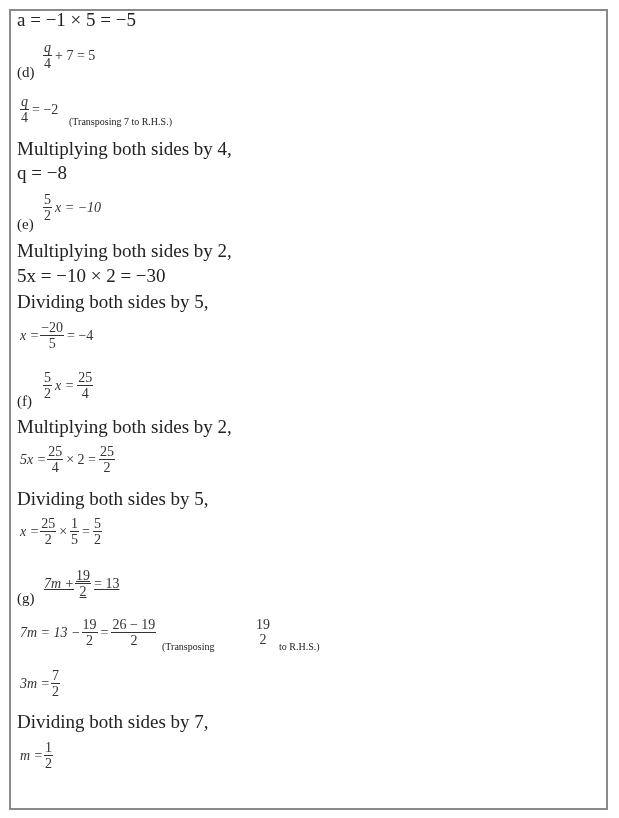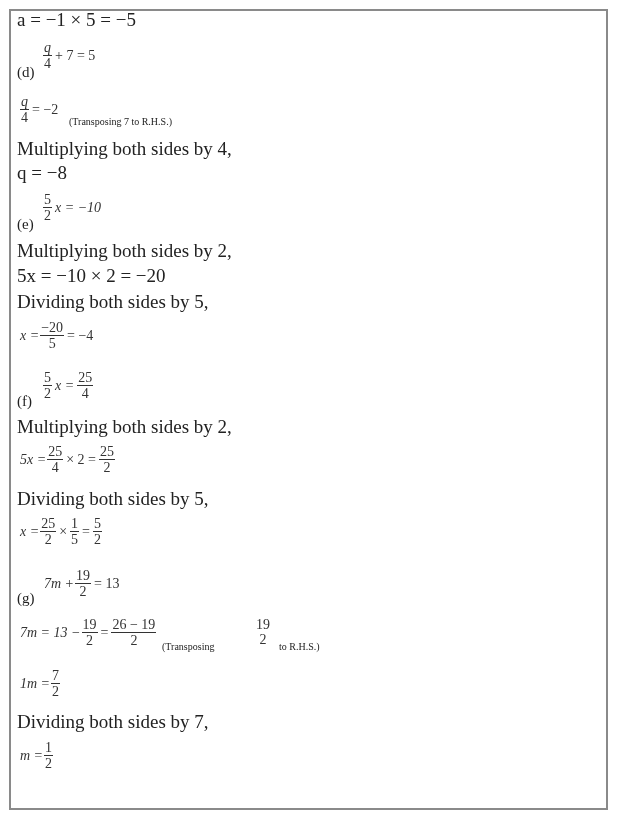--- a/index.html
+++ b/index.html
@@ -50,21 +50,21 @@
 <div class="eq" style="left:42px; top:192px;">
   <span class="frac">
     <span class="num">5</span>
     <span class="den">2</span>
   </span>
   <span class="op it">x = −10</span>
 </div>
 <div class="lbl" style="left:17px; top:215px;">(e)</div>
 
 <div class="line" style="top:242px;">Multiplying both sides by 2,</div>
-<div class="line" style="top:267px;">5x = −10 × 2 = −20</div>
+<div class="line" style="top:267px;">5x = −10 × 2 = −30</div>
 <div class="line" style="top:293px;">Dividing both sides by 5,</div>
 
 <div class="eq" style="left:20px; top:320px;">
   <span class="it">x =</span>
   <span class="frac">
     <span class="num">−20</span>
     <span class="den">5</span>
   </span>
   <span class="op">= −4</span>
 </div>
@@ -110,21 +110,21 @@
     <span class="num">1</span>
     <span class="den">5</span>
   </span>
   <span class="op">=</span>
   <span class="frac">
     <span class="num">5</span>
     <span class="den">2</span>
   </span>
 </div>
 
-<div class="eq" style="left:44px; top:568px;">
+<div class="eq" style="left:44px; top:568px;text-decoration:underline;">
   <span class="it">7m +</span>
   <span class="frac">
     <span class="num">19</span>
     <span class="den">2</span>
   </span>
   <span class="op">= 13</span>
 </div>
 <div class="lbl" style="left:17px; top:589px;">(g)</div>
 
 <div class="eq" style="left:20px; top:617px;text-align:right;">
@@ -142,21 +142,21 @@
 <div class="note" style="left:162px; top:638px;">(Transposing</div>
 <div class="eq" style="left:254px; top:617px;">
   <span class="frac">
     <span class="num" style="border-bottom:none;">19</span>
     <span class="den">2</span>
   </span>
 </div>
 <div class="note" style="left:279px; top:638px;">to R.H.S.)</div>
 
 <div class="eq" style="left:20px; top:668px;">
-  <span class="it">1m =</span>
+  <span class="it">3m =</span>
   <span class="frac">
     <span class="num">7</span>
     <span class="den">2</span>
   </span>
 </div>
 
 <div class="line" style="top:713px;">Dividing both sides by 7,</div>
 
 <div class="eq" style="left:20px; top:740px;">
   <span class="it">m =</span>

